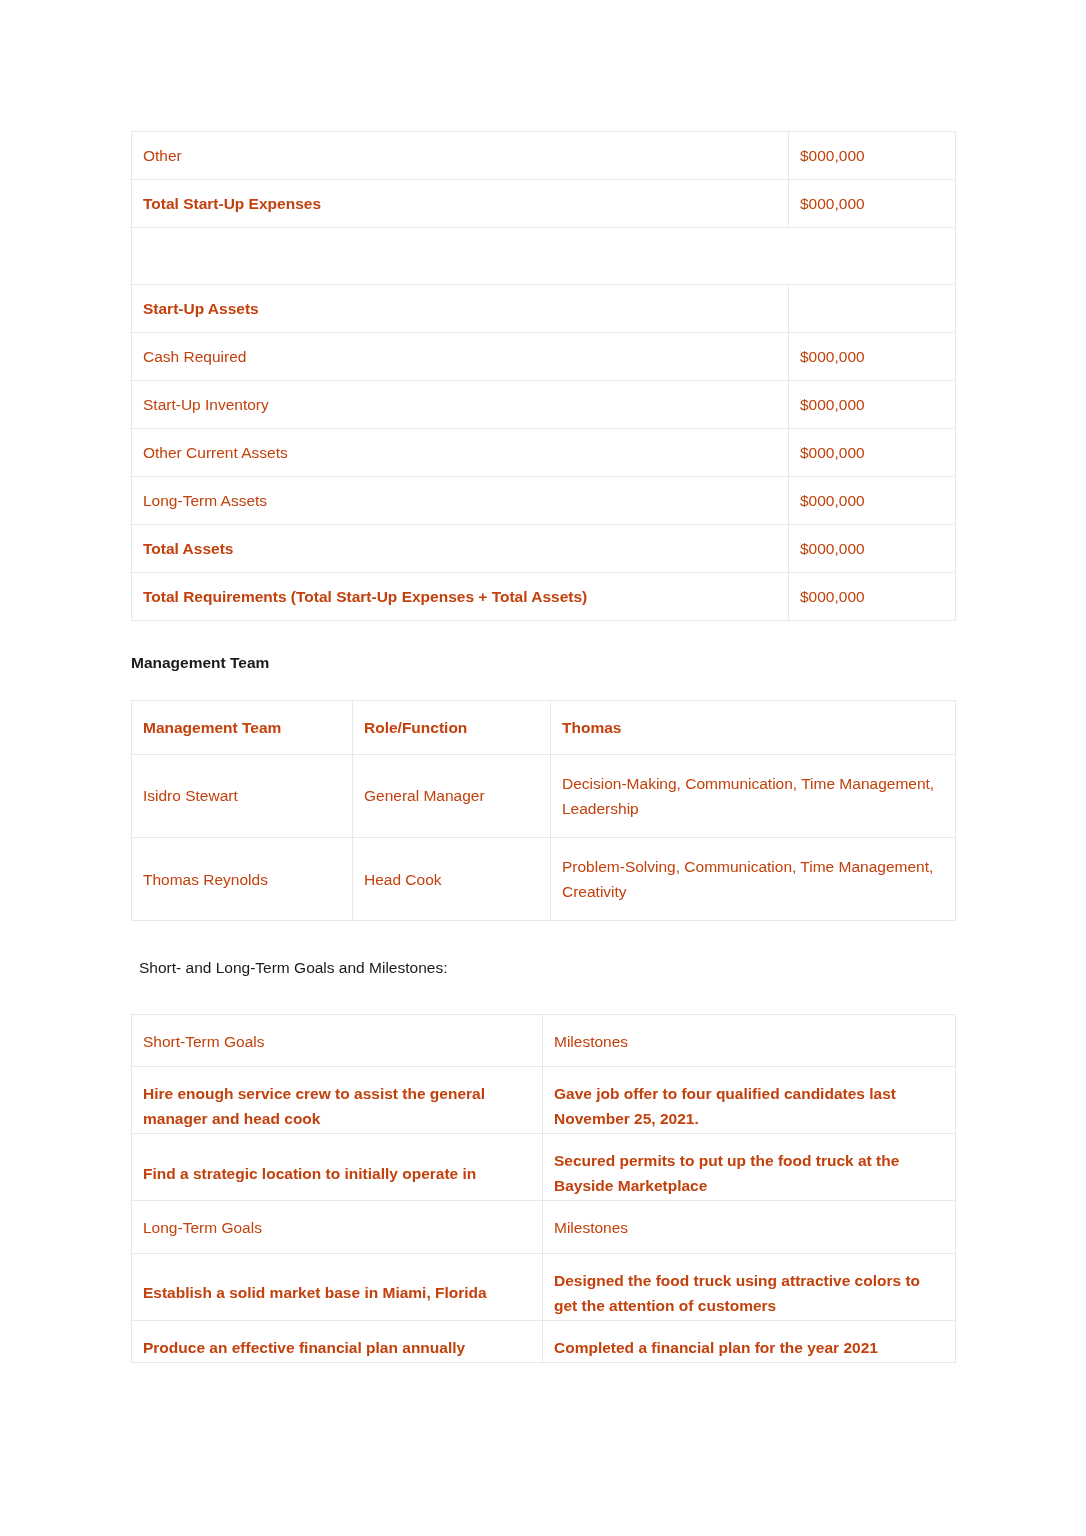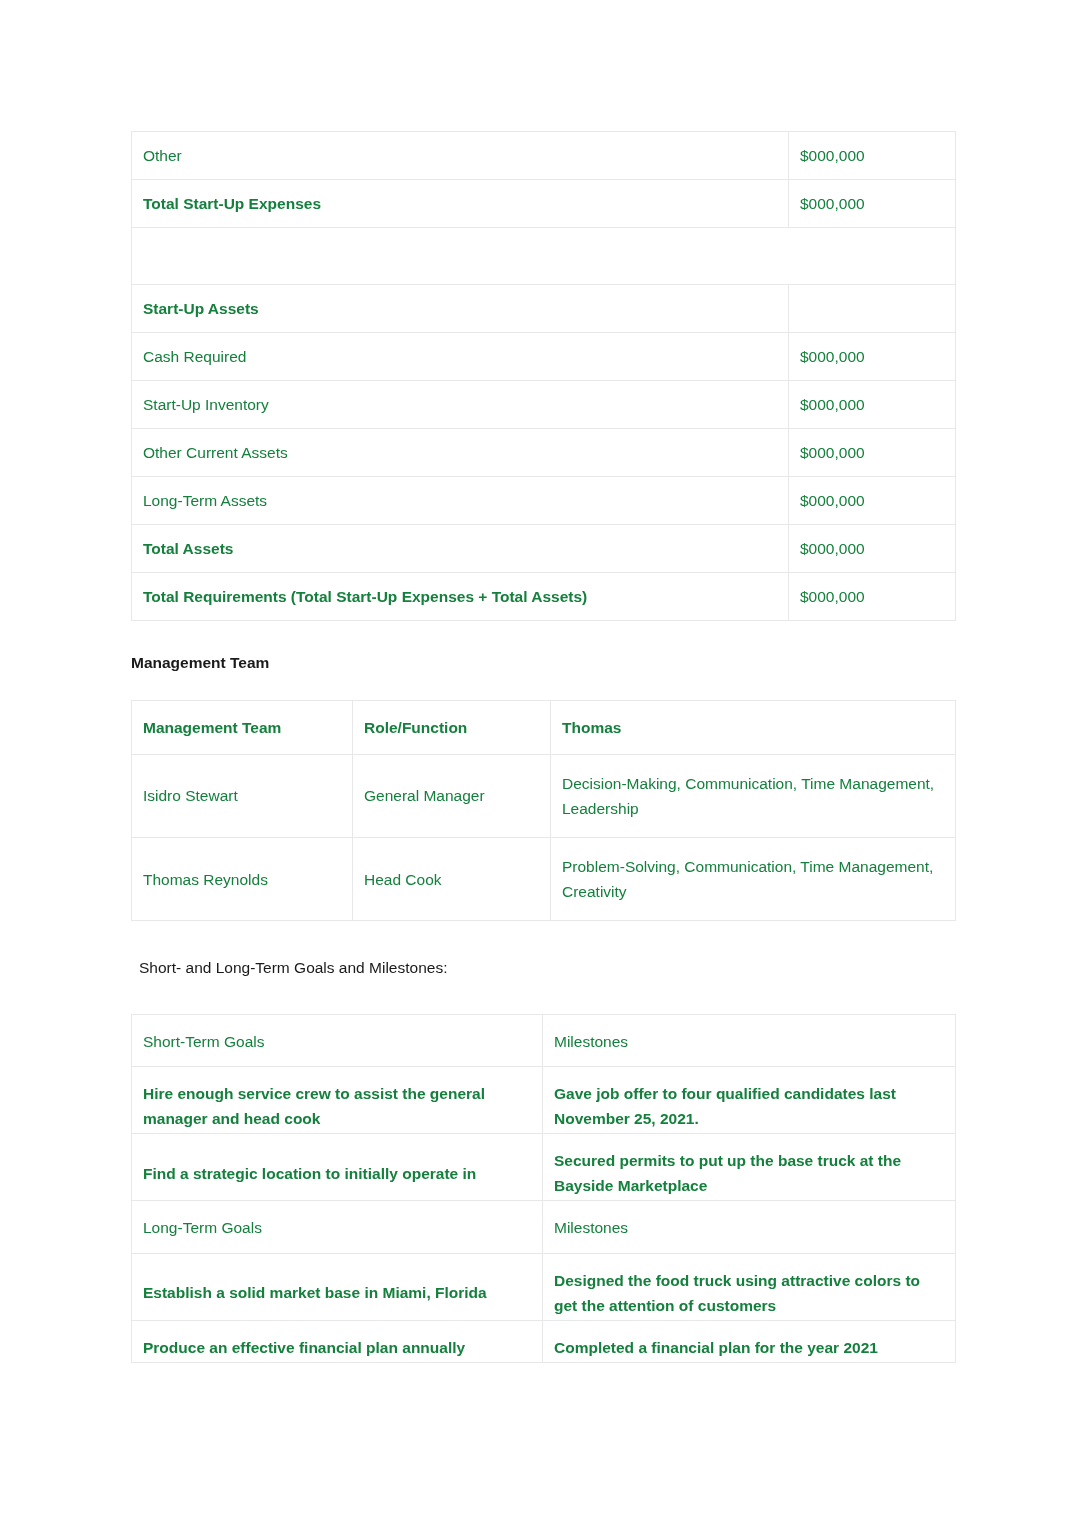--- a/index.html
+++ b/index.html
@@ -33,21 +33,21 @@
   }
   .doc-table td,
   .doc-table th {
     border: 1px solid #e8e8e8;
     padding: 10px 11px;
     font-size: 15.5px;
     line-height: 1.62;
     vertical-align: middle;
     text-align: left;
     font-weight: normal;
-    color: #15803d;
+    color: #c2410c;
     background: #ffffff;
   }
 
   
   .startup-table col.c-label { width: 657px; }
   .startup-table col.c-value { width: 167px; }
   .startup-table td { height: 27px; }
   .startup-table td.value {
   }
   .startup-table tr.blank td {
@@ -208,21 +208,21 @@
         <td class="hdr">Milestones</td>
       </tr>
 
       <tr>
         <td>Hire enough service crew to assist the general manager and head cook</td>
         <td>Gave job offer to four qualified candidates last November 25, 2021.</td>
       </tr>
 
       <tr>
         <td>Find a strategic location to initially operate in</td>
-        <td>Secured permits to put up the base truck at the Bayside Marketplace</td>
+        <td>Secured permits to put up the food truck at the Bayside Marketplace</td>
       </tr>
 
       <tr>
         <td class="hdr">Long-Term Goals</td>
         <td class="hdr">Milestones</td>
       </tr>
 
       <tr>
         <td>Establish a solid market base in Miami, Florida</td>
         <td>Designed the food truck using attractive colors to get the attention of customers</td>

